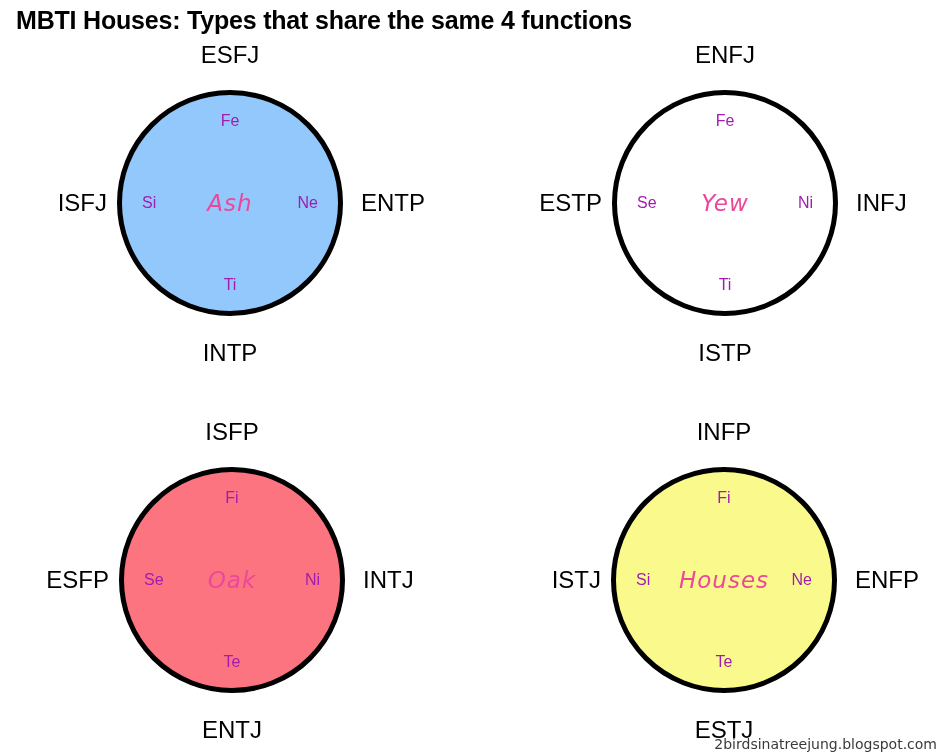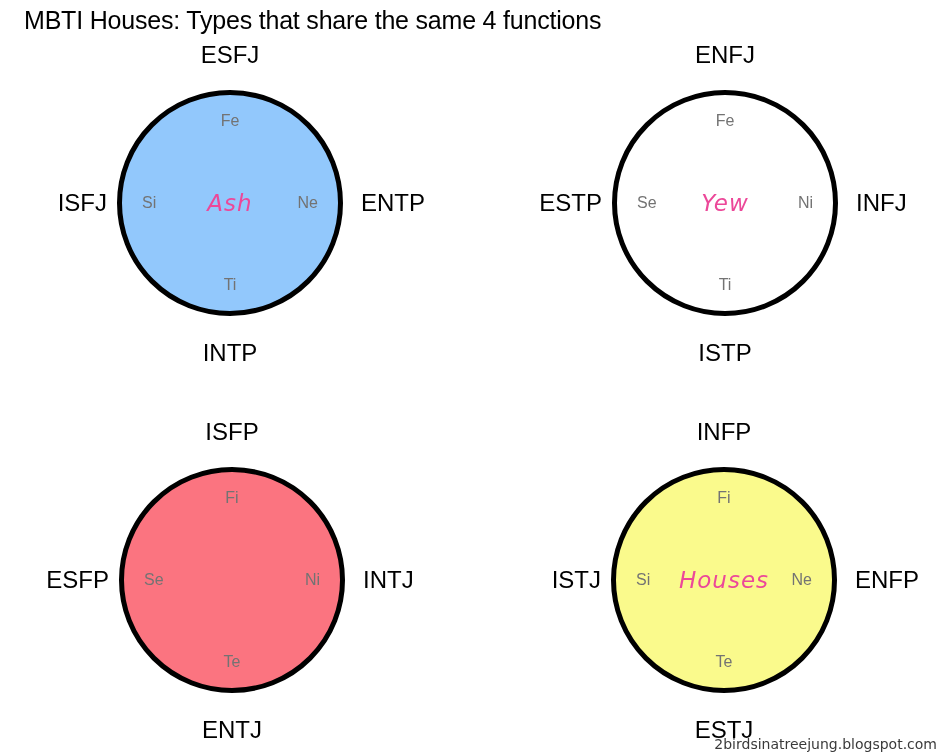--- a/index.html
+++ b/index.html
@@ -11,24 +11,24 @@
     width: 943px;
     height: 756px;
     position: relative;
     overflow: hidden;
     font-family: "Liberation Sans", sans-serif;
     color: #000000;
   }
 
   #page-title {
     position: absolute;
-    left: 24px;
+    left: 16px;
     top: 6px;
     font-size: 25px;
-    font-weight: normal;
+    font-weight: bold;
     letter-spacing: -0.2px;
     white-space: nowrap;
     color: #000;
   }
 
   .house {
     position: absolute;
     width: 226px;
     height: 226px;
   }
@@ -56,21 +56,21 @@
     font-size: 23px;
     letter-spacing: 1px;
     color: #ec4899;
     pointer-events: none;
   }
 
   .fn {
     position: absolute;
     font-family: "Liberation Sans", sans-serif;
     font-size: 16px;
-    color: #737373;
+    color: #a21caf;
     white-space: nowrap;
   }
   .fn-top {
     top: 22px;
     left: 50%;
     transform: translateX(-50%);
   }
   .fn-bottom {
     bottom: 22px;
     left: 50%;
@@ -154,20 +154,21 @@
   <div class="fn fn-bottom">Ti</div>
   <div class="fn fn-left">Se</div>
   <div class="type-label type-top">ENFJ</div>
   <div class="type-label type-right">INFJ</div>
   <div class="type-label type-bottom">ISTP</div>
   <div class="type-label type-left">ESTP</div>
 </div>
 
 <div class="house" id="house-2" style="left:119px; top:467px;">
   <div class="circle" style="background: rgb(251, 116, 128);"></div>
+  <div class="house-name">Oak</div>
   <div class="fn fn-top">Fi</div>
   <div class="fn fn-right">Ni</div>
   <div class="fn fn-bottom">Te</div>
   <div class="fn fn-left">Se</div>
   <div class="type-label type-top">ISFP</div>
   <div class="type-label type-right">INTJ</div>
   <div class="type-label type-bottom">ENTJ</div>
   <div class="type-label type-left">ESFP</div>
 </div>
 

